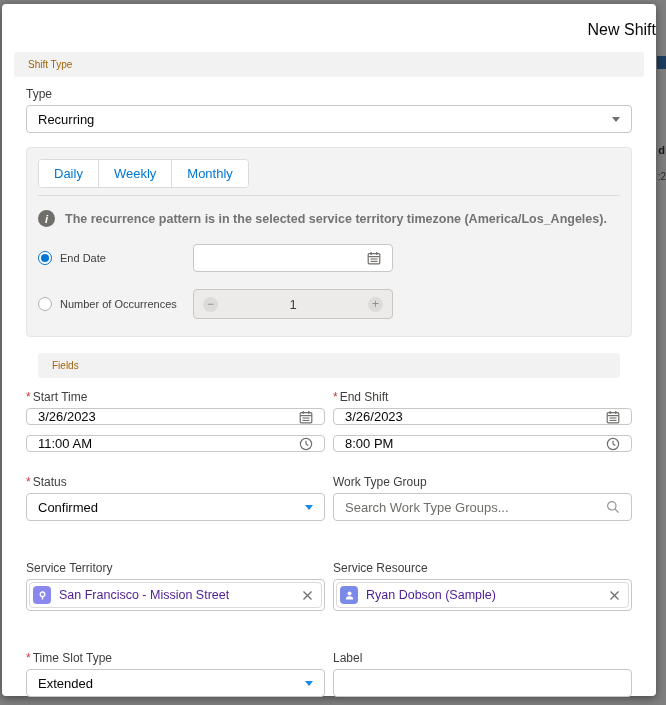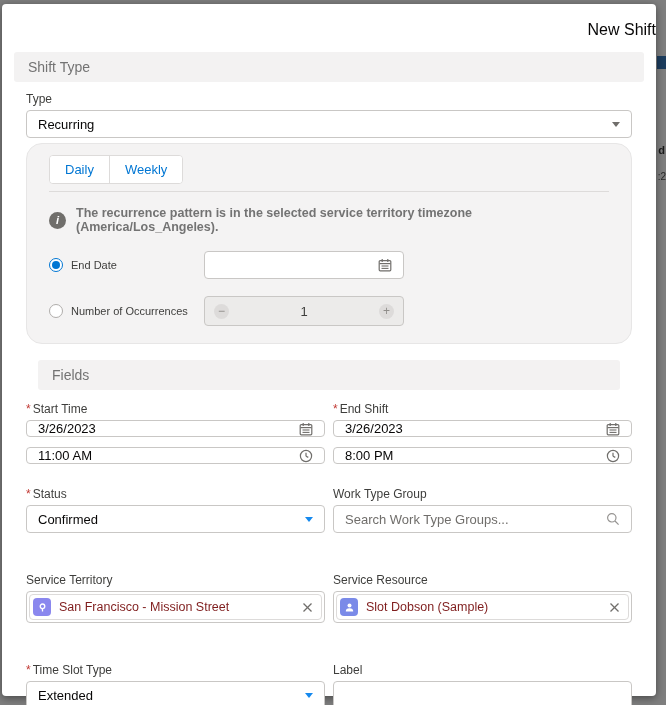--- a/index.html
+++ b/index.html
@@ -21,38 +21,38 @@
     position:absolute; left:2px; top:4px; width:654px; height:692px;
     background:#fff; border-radius:4px;
     box-shadow: 0 2px 8px rgba(0,0,0,.45);
     display:flex; flex-direction:column; z-index:1;
   }
   .modal-header { padding:17px 0 13px; text-align:right; }
   .modal-title { font-size:16px; font-weight:400; color:#080707; }
 
   .section-bar {
     margin:0 12px; background:#f3f2f2; border-radius:3px;
-    padding:7px 14px; font-size:14px; color:#737373;
+    padding:7px 14px; font-size:10px; color:#a16207;
   }
   .modal-body { flex:1; padding:0 24px; }
 
   .field-label { display:block; font-size:12px; color:#3e3e3c; margin:10px 0 4px; }
   .req { color:#c23934; margin-right:2px; font-size:12px; }
 
   .select-box, .text-input-wrap {
     height:28px; border:1px solid #c9c7c5; border-radius:4px; background:#fff;
     display:flex; align-items:center; padding:0 11px; font-size:13px; color:#080707;
   }
   .select-box { justify-content:space-between; cursor:pointer; }
   .chev { width:0; height:0; border-left:4.5px solid transparent; border-right:4.5px solid transparent; border-top:5px solid #706e6b; }
   .chev.blue { border-top-color:#1589ee; }
 
   .panel {
-    margin-top:5px; background:#f4f3f3; border:1px solid #e7e6e6; border-radius:16px;
-    padding:11px 22px 17px;
+    margin-top:14px; background:#f4f3f3; border:1px solid #e7e6e6; border-radius:4px;
+    padding:11px 11px 17px;
   }
   .tabs { display:inline-flex; background:#fff; border:1px solid #dddbda; border-radius:4px; overflow:hidden; }
   .tab { padding:6px 15px; font-size:13px; color:#0176d3; background:#fff; border:none; border-left:1px solid #dddbda; cursor:pointer; font-family:inherit; }
   .tab:first-child { border-left:none; }
   .tab-rule { border:none; border-top:1px solid #dddbda; margin-top:7px; }
 
   .info-row { display:flex; align-items:center; gap:10px; margin-top:14px; }
   .info-icon { flex:0 0 17px; width:17px; height:17px; border-radius:50%; background:#706e6b; color:#fff;
     font-size:11px; font-weight:bold; display:flex; align-items:center; justify-content:center; font-style:italic; }
   .info-text { font-size:12.5px; color:#737373;font-weight:bold; }
@@ -80,21 +80,21 @@
   .fcell.spaced { margin-top:17px; }
   .dt-row { display:flex; gap:10px;flex-direction:column; }
   .dt-row .text-input-wrap { flex:1; }
   .bare-input { border:none; outline:none; font-size:13px; color:#080707; width:100%; background:transparent; font-family:inherit; }
   .bare-input::placeholder { color:#706e6b; }
 
   .pill-box { min-height:31px; border:1px solid #c9c7c5; border-radius:4px; padding:2px; background:#fff; }
   .pill { display:flex; align-items:center; gap:8px; border:1px solid #dddbda; border-radius:4px; background:#fff;
     padding:3px 8px 3px 3px; }
   .pill-icon { width:18px; height:18px; border-radius:4px; display:flex; align-items:center; justify-content:center; }
-  .pill-text { font-size:12.5px; color:#7f1d1d; }
+  .pill-text { font-size:12.5px; color:#4c1d95; }
   .pill-x { margin-left:auto; cursor:pointer; display:flex; align-items:center; }
 
   svg.ic { display:block; }
 </style>
 </head>
 <body>
 
 <div class="bg-frag bg-navy"></div>
 <div class="bg-frag bg-d">d</div>
 <div class="bg-frag bg-t2">:2</div>
@@ -112,20 +112,21 @@
     <label class="field-label">Type</label>
     <div class="select-box">
       <span>Recurring</span>
       <span class="chev"></span>
     </div>
 
     <div class="panel">
       <div class="tabs">
         <button class="tab">Daily</button>
         <button class="tab">Weekly</button>
+        <button class="tab">Monthly</button>
       </div>
       <hr class="tab-rule">
 
       <div class="info-row">
         <span class="info-icon">i</span>
         <span class="info-text">The recurrence pattern is in the selected service territory timezone (America/Los_Angeles).</span>
       </div>
 
       <div class="radio-row">
         <span class="radio checked"></span>
@@ -265,21 +266,21 @@
       <div class="fcell spaced">
         <label class="field-label">Service Resource</label>
         <div class="pill-box">
           <div class="pill">
             <span class="pill-icon" style="background:#7a8ae8">
               <svg class="ic" width="11" height="11" viewBox="0 0 11 11">
                   <circle cx="5.5" cy="3.6" r="2" fill="#fff"></circle>
                   <path d="M1.8 9.5 Q1.8 6.2 5.5 6.2 Q9.2 6.2 9.2 9.5 Z" fill="#fff"></path>
                 </svg>
             </span>
-            <span class="pill-text">Slot Dobson (Sample)</span>
+            <span class="pill-text">Ryan Dobson (Sample)</span>
             <span class="pill-x">
               <svg class="ic" width="11" height="11" viewBox="0 0 11 11">
                   <line x1="1.5" y1="1.5" x2="9.5" y2="9.5" stroke="#706e6b" stroke-width="1.2"></line>
                   <line x1="9.5" y1="1.5" x2="1.5" y2="9.5" stroke="#706e6b" stroke-width="1.2"></line>
                 </svg>
             </span>
           </div>
         </div>
       </div>
 

